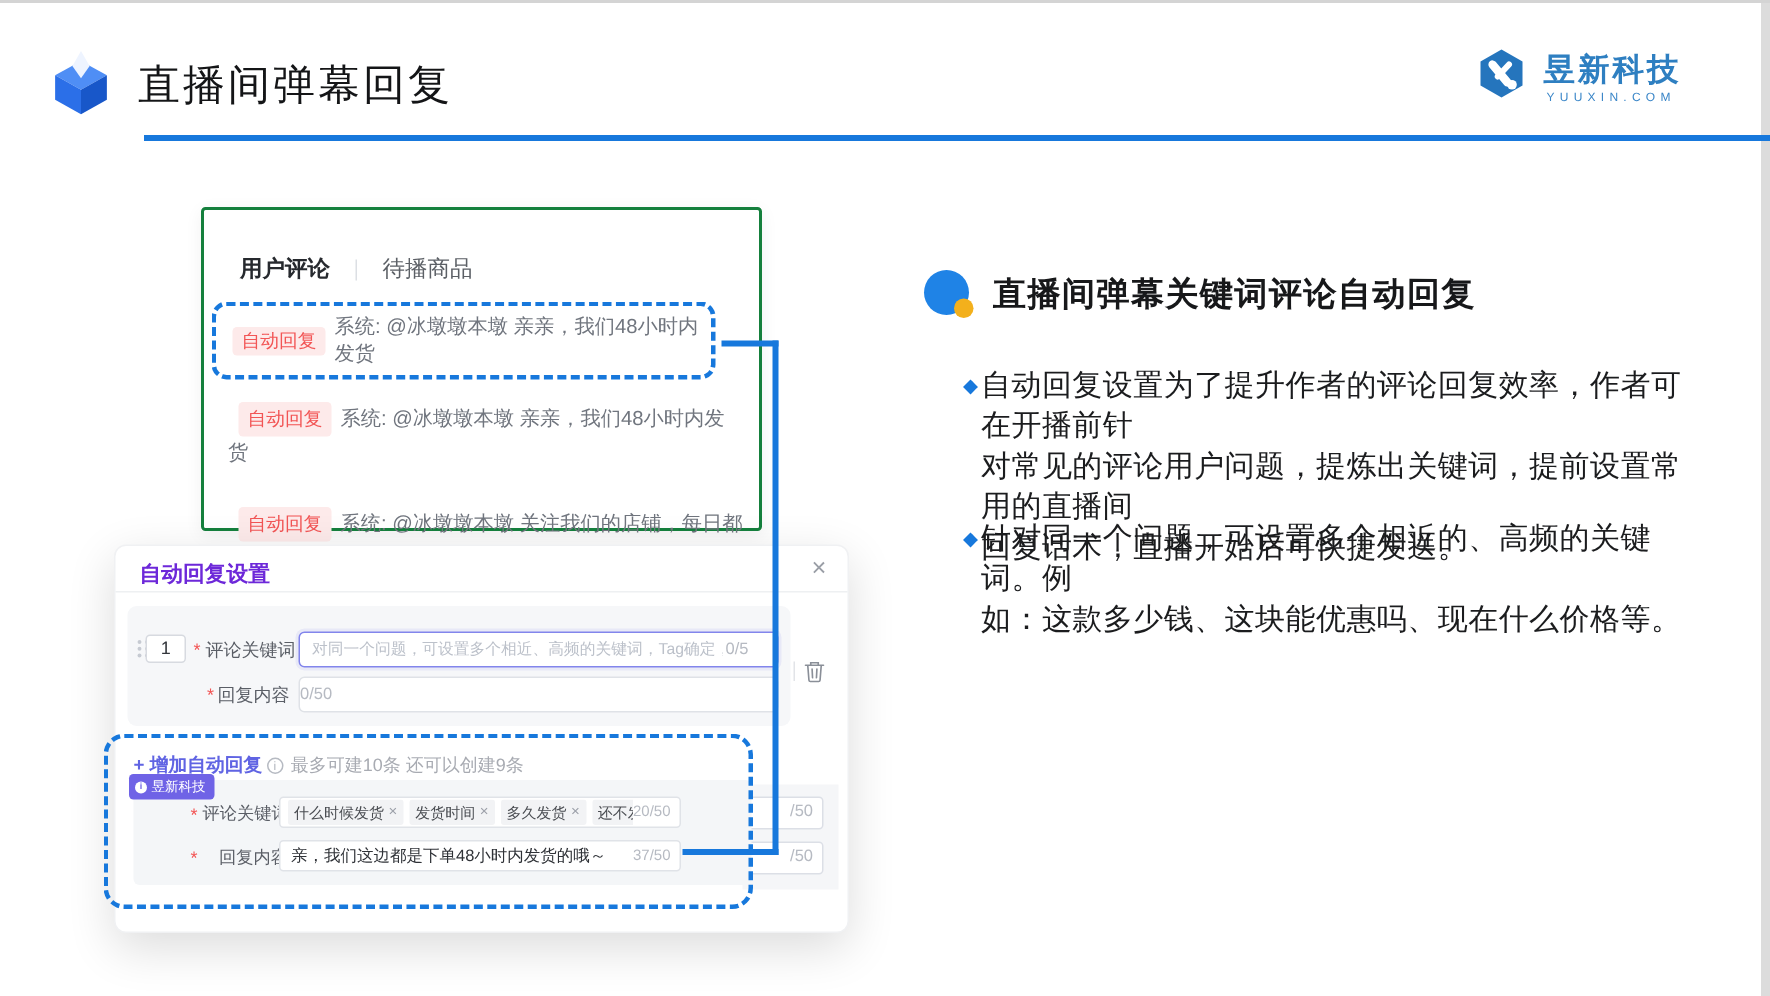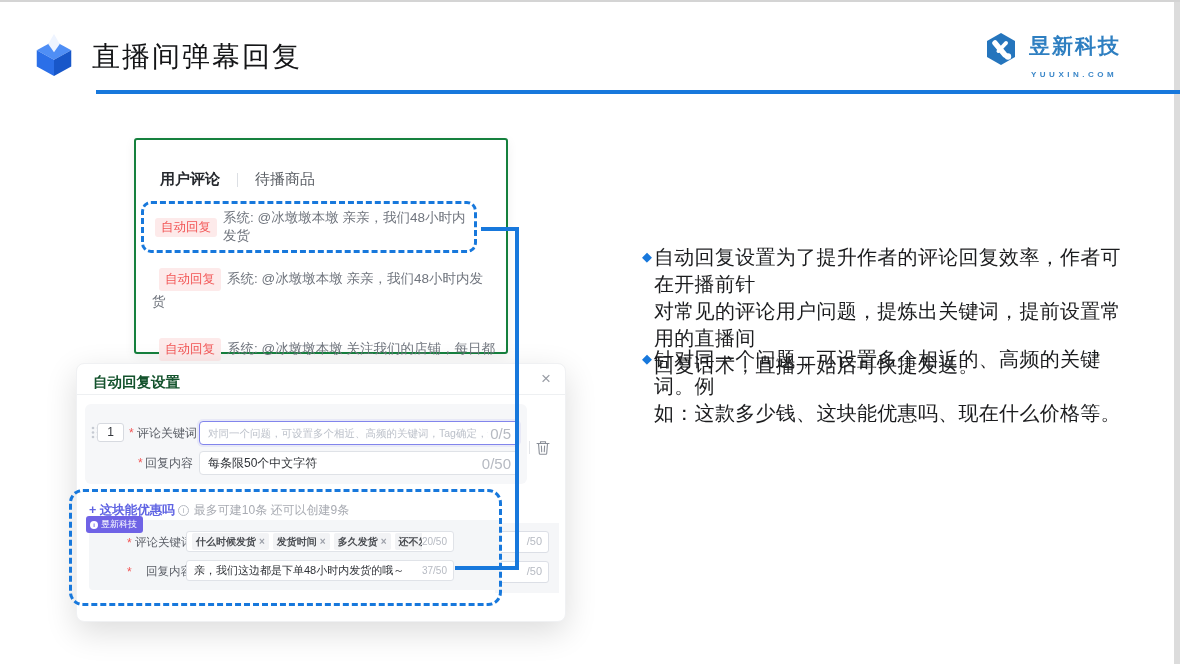--- a/index.html
+++ b/index.html
@@ -12,22 +12,22 @@
   
   .cube-icon { position:absolute; left:30px; top:30px; width:48px; height:46px; }
   .page-title { position:absolute; left:92px; top:36px; font-size:28px; font-weight:400;
                 color:#141517; letter-spacing:2px; }
   .blue-rule { position:absolute; left:96px; top:88px; right:0; height:4px; background:#1778dc; }
 
   .logo { position:absolute; left:985px; top:28px; width:180px; height:52px; }
   .logo-hex { position:absolute; left:0; top:2px; width:32px; height:34px; }
   .logo-name { position:absolute; left:44px; top:2px; font-size:21px; font-weight:600;
                color:#2e7fc1; letter-spacing:2px; }
-  .logo-domain { position:absolute; left:46px; top:30px; font-size:8px; font-weight:700;
-                 color:#3a86c8; letter-spacing:3.5px;margin-top:10px; }
+  .logo-domain { position:absolute; left:46px; top:30px; font-size:8px; font-weight:400;
+                 color:#3a86c8; letter-spacing:3.5px; }
 
   
   .card { position:absolute; left:134px; top:136px; width:374px; height:216px; background:#fff;
           border:2px solid #15803d; border-radius:3px; box-shadow:0 3px 12px rgba(0,0,0,.06); z-index:1; }
   .tabs { position:absolute; left:24px; top:30px; display:flex; align-items:center; }
   .tab-active { font-size:15px; font-weight:700; color:#26292e; }
   .tab-divider { width:1px; height:14px; background:#dcdfe4; margin:0 17px; }
   .tab-inactive { font-size:15px; color:#5c6066; }
   .msg-highlight-box { position:absolute; left:5px; top:61px; width:336px; height:52px;
           border:3px dashed #1778dc; border-radius:10px; display:flex; align-items:center;
@@ -36,40 +36,40 @@
              color:#70757e; white-space:pre-line; }
   .msg-badge { display:inline-block; font-size:12.5px; color:#f25555; background:#fdeaea;
                border-radius:3px; padding:1px 6px; margin:0 6px 0 7px; white-space:nowrap; }
   .msg-box-badge { margin-left:0; }
   .msg-text { color:#70757e; }
   .msg2 { top:128px; } .msg3 { top:158px;margin-top:40px; }
 
   
   .dialog { position:absolute; left:76px; top:361px; width:490px; height:259px; background:#fff;
             border:1px solid #f0f1f3; border-radius:8px; box-shadow:0 10px 32px rgba(0,0,0,.14); z-index:5; }
-  .dlg-title { position:absolute; left:16px; top:9px; font-size:14.5px; font-weight:700; color:#14532d; }
+  .dlg-title { position:absolute; left:16px; top:9px; font-size:14.5px; font-weight:700; color:#6d28d9; }
   .dlg-close { position:absolute; right:14px; top:5px; font-size:17px; color:#9a9ea6; cursor:pointer; }
   .dlg-divider { position:absolute; left:0; right:0; top:30px; height:1px; background:#eef0f2; }
 
   .sec1 { position:absolute; left:8px; top:40px; width:442px; height:80px; background:#f6f7f9; border-radius:6px; }
   .drag-handle { position:absolute; left:14px; top:62px; width:9px; height:13px; }
   .index-box { position:absolute; left:20px; top:59px; width:27px; height:19px; background:#fff;
                border:1px solid #d7dae0; border-radius:3px; font-size:12px; color:#33363c;
                text-align:center; line-height:17px; }
   .req { color:#f25555; font-size:12px; }
   .star1 { position:absolute; left:52px; top:62px; }
   .lbl { font-size:12px; color:#5a5e66; }
   .kw-label { position:absolute; left:60px; top:61px; }
   .kw-input-wrap { position:absolute; left:122px; top:57px; width:320px; height:24px; background:#fff;
                    border:1.5px solid #8285ec; border-radius:4px; box-shadow:0 0 0 2px rgba(130,133,236,.12);
                    display:flex; align-items:center; overflow:hidden; }
   .kw-input { flex:1; border:none; outline:none; background:transparent; font-size:10.5px;
               color:#2f3237; padding:0 2px 0 8px; font-family:inherit; }
   .kw-input::placeholder { color:#bcc1ca; }
-  .counter { font-size:15px; color:#b6bac2; padding-right:7px; white-space:nowrap; }
+  .counter { font-size:11px; color:#b6bac2; padding-right:19px; white-space:nowrap; }
   .v-div { position:absolute; left:452px; top:77px; width:1px; height:13px; background:#e2e4e8; }
   .trash-btn { position:absolute; left:458px; top:75px; width:16px; height:17px; cursor:pointer; }
   .star2 { position:absolute; left:61px; top:92px; }
   .reply-label { position:absolute; left:68px; top:91px; }
   .reply-input-wrap { position:absolute; left:122px; top:87px; width:320px; height:24px; background:#fff;
                       border:1px solid #dfe2e7; border-radius:4px; display:flex; align-items:center; overflow:hidden; }
   .reply-value { flex:1; font-size:12px; color:#2f3237; padding-left:8px; white-space:nowrap; overflow:hidden; }
 
   .occl-patch { position:absolute; left:418px; top:159px; width:64px; height:70px; background:#f5f6f8; }
   .occl-box { position:absolute; width:54px; height:22px; background:#fff; border:1px solid #dcdfe6;
@@ -86,21 +86,21 @@
                    border-radius:3px; padding:2px 6px 2px 4px; display:flex; align-items:center; z-index:2; }
   .badge-i { width:8px; height:8px; background:#fff; color:#6f63e6; border-radius:50%; font-size:6px;
              line-height:8px; text-align:center; margin-right:3px; font-weight:700; }
   .example-box { position:absolute; left:12px; top:156px; width:412px; height:70px; background:#f4f6f8; border-radius:4px; }
   .ex-star1 { position:absolute; left:38px; top:16px; }
   .ex-lbl { font-size:11.5px; color:#5a5e66; }
   .ex-kw-label { position:absolute; left:46px; top:15px; }
   .ex-input { position:absolute; left:97px; width:268px; height:21px; background:#fff; border:1px solid #e0e3e8;
               border-radius:3px; display:flex; align-items:center; overflow:hidden; }
   .ex-input-1 { top:11px; }
-  .tag-list { flex:1; display:flex; gap:4px; padding-left:5px; overflow:hidden;font-weight:bold; }
+  .tag-list { flex:1; display:flex; gap:4px; padding-left:5px; overflow:hidden; }
   .tag { background:#f2f3f5; border-radius:2px; font-size:10px; color:#4a4d52; padding:1.5px 4px;
          white-space:nowrap; display:flex; align-items:center; }
   .tag-x { color:#9b9fa8; margin-left:3px; cursor:pointer; font-size:10px; }
   .ex-counter { font-size:10px; color:#b6bac2; padding-right:6px; white-space:nowrap; }
   .ex-star2 { position:absolute; left:38px; top:45px; }
   .ex-reply-label { position:absolute; left:57px; top:44px; }
   .ex-input-2 { top:40px; }
   .ex-reply-value { flex:1; font-size:11px; color:#2f3237; padding-left:7px; white-space:nowrap; overflow:hidden; }
 
   
@@ -187,30 +187,29 @@
       <input class="kw-input" placeholder="对同一个问题，可设置多个相近、高频的关键词，Tag确定，最多5个" style="">
       <span class="counter">0/5</span>
     </div>
     <div class="v-div"></div>
     <svg class="trash-btn" viewBox="0 0 16 17">
       <path d="M2 4.5 H14 M5.5 4.5 V2.8 H10.5 V4.5 M3.5 4.5 L4.3 14.5 Q4.4 15.3 5.2 15.3 H10.8 Q11.6 15.3 11.7 14.5 L12.5 4.5 M6.4 7 L6.7 12.8 M9.6 7 L9.3 12.8" stroke="#8a8f98" stroke-width="1.1" fill="none" stroke-linecap="round"></path>
     </svg>
     <span class="req star2">*</span>
     <span class="lbl reply-label">回复内容</span>
     <div class="reply-input-wrap">
-      <span class="reply-value">每条限50个中文字符</span>
       <span class="counter">0/50</span>
     </div>
 
     <div class="occl-patch"></div>
     <div class="occl-box occl-1">/50</div>
     <div class="occl-box occl-2">/50</div>
 
     <div class="add-row">
-      <span class="add-link">+ 这块能优惠吗</span>
+      <span class="add-link">+ 增加自动回复</span>
       <span class="info-circle">i</span>
       <span class="add-hint">最多可建10条 还可以创建9条</span>
     </div>
 
     <div class="example-badge">
       <span class="badge-i">i</span>
       <span>昱新科技</span>
     </div>
 
     <div class="example-box">
@@ -243,20 +242,25 @@
         <span class="ex-counter">37/50</span>
       </div>
     </div>
   </div>
 
   <div class="overlay-dashed"></div>
   <div class="conn conn-h1"></div>
   <div class="conn conn-v"></div>
   <div class="conn conn-h2"></div>
 
+  <div class="info-head">
+    <span class="head-icon-blue"></span>
+    <span class="head-icon-yellow"></span>
+    <span class="head-text">直播间弹幕关键词评论自动回复</span>
+  </div>
 
   <div class="bullet bullet-1">
     <span class="diamond">◆</span>
     <div class="bullet-text">自动回复设置为了提升作者的评论回复效率，作者可在开播前针
 对常见的评论用户问题，提炼出关键词，提前设置常用的直播间
 回复话术，直播开始后可快捷发送。</div>
   </div>
   <div class="bullet bullet-2">
     <span class="diamond">◆</span>
     <div class="bullet-text">针对同一个问题，可设置多个相近的、高频的关键词。例

